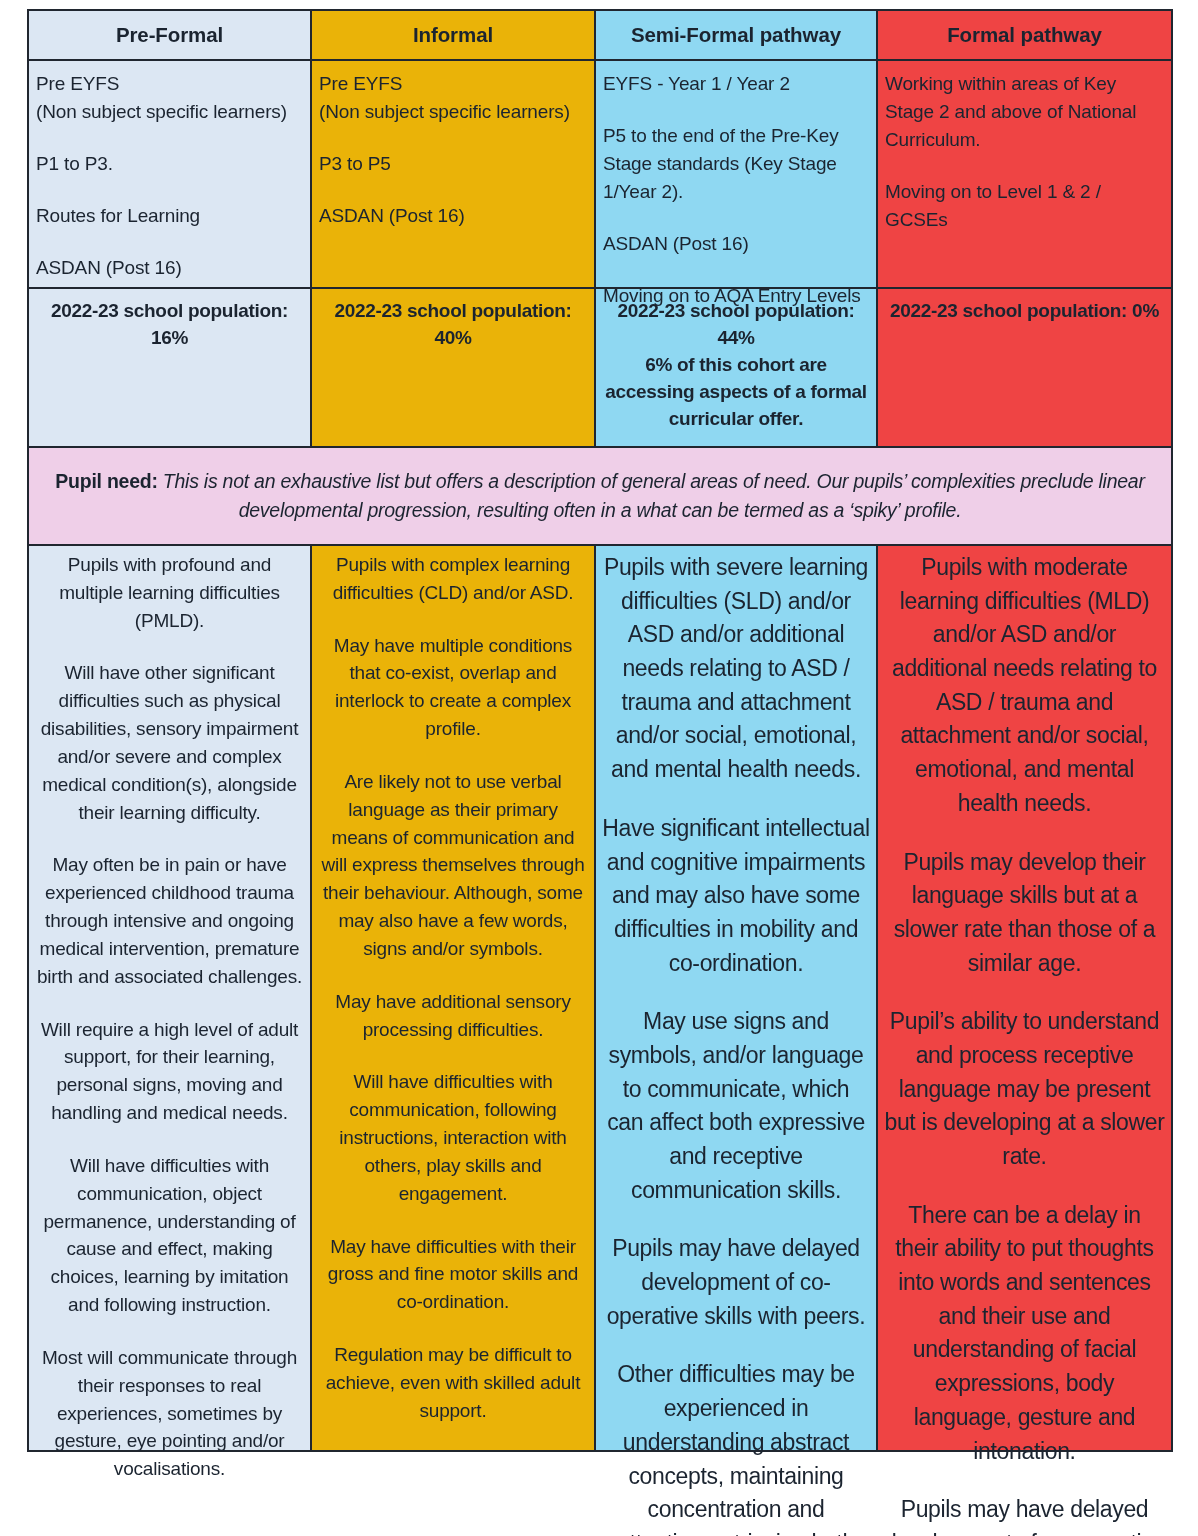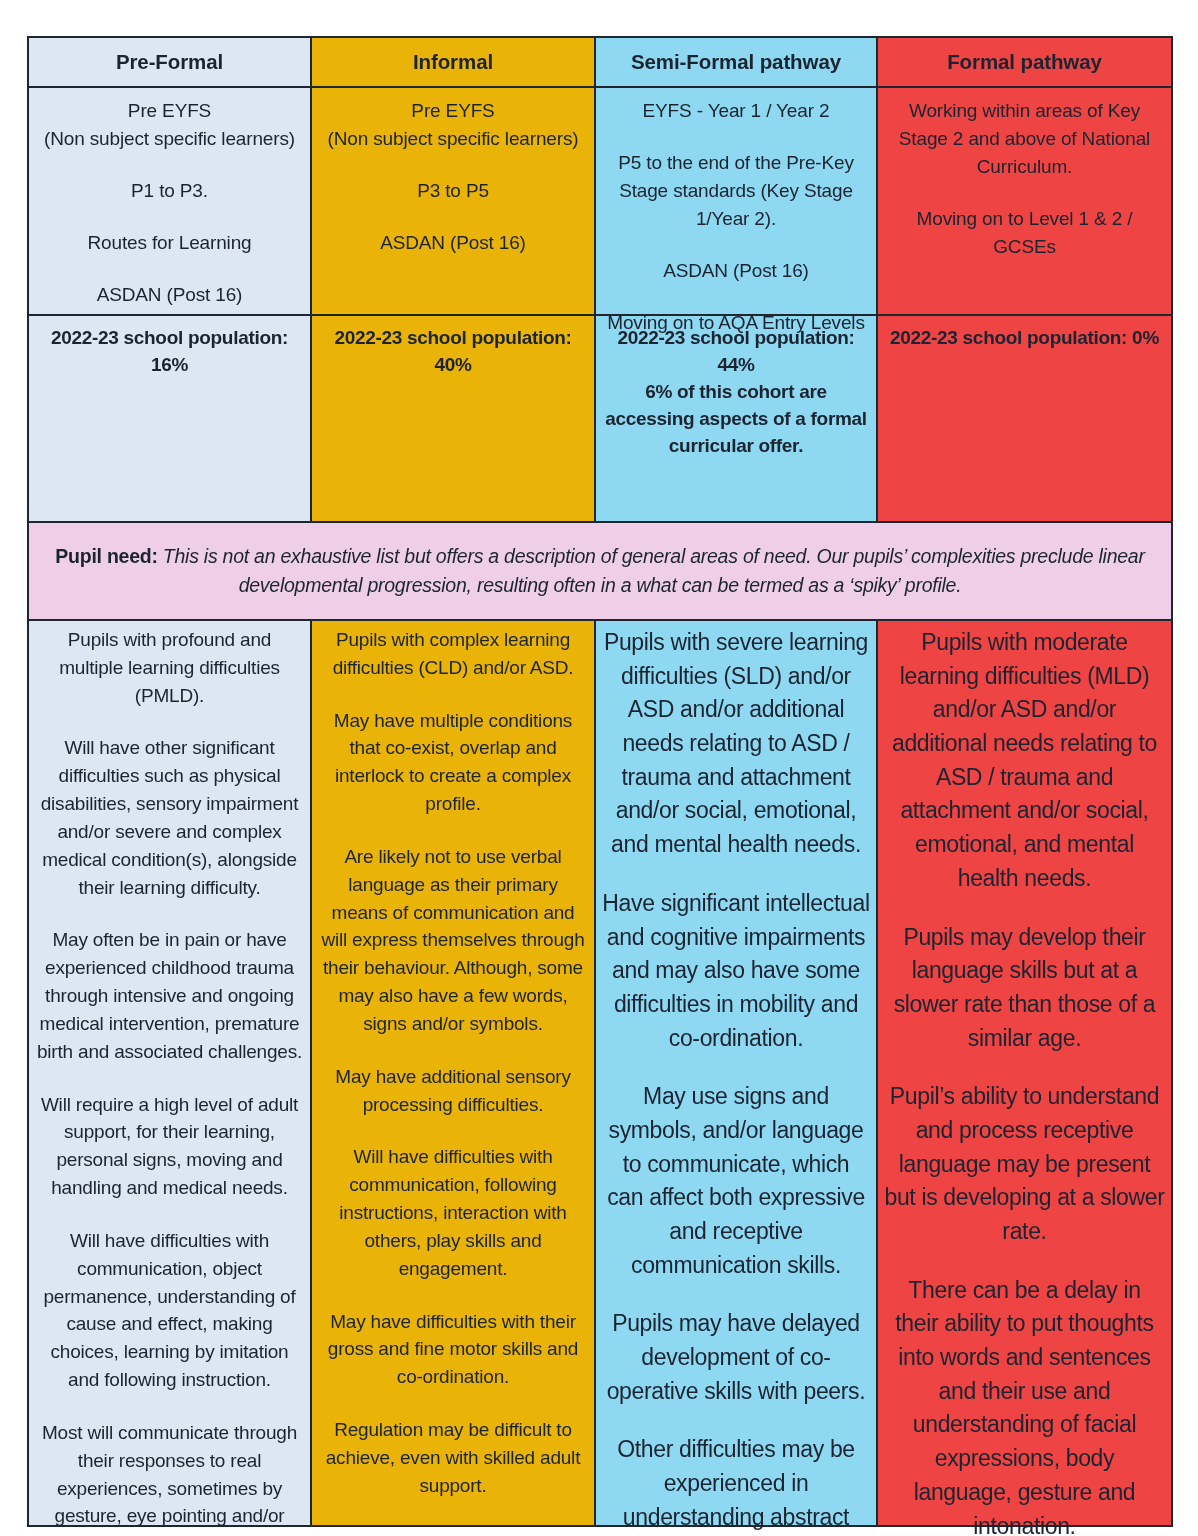--- a/index.html
+++ b/index.html
@@ -18,21 +18,21 @@
   .page {
     position: relative;
     width: 1198px;
     height: 1536px;
     box-sizing: border-box;
   }
 
   table.pathway-table {
     position: absolute;
     left: 27px;
-    top: 36px;
+    top: 9px;
     width: 1144px;
     border-collapse: collapse;
     table-layout: fixed;
   }
 
   table.pathway-table td {
     border: 2px solid #20262f;
     vertical-align: top;
     padding: 0;
   }
@@ -70,33 +70,32 @@
     letter-spacing: -0.1px;
   }
 
   
   .desc .cell-inner {
     height: 226px;
   }
   .desc-body {
     font-size: 19px;
     line-height: 1.47;
-    text-align: center;
     letter-spacing: -0.15px;
   }
   .desc-body p {
     margin: 0 0 24px 0;
   }
   .desc-body p:last-child {
     margin-bottom: 0;
   }
 
   
   .pop .cell-inner {
-    height: 205px;
+    height: 157px;
   }
   .pop-body {
     font-size: 19px;
     font-weight: bold;
     line-height: 1.42;
     text-align: center;
     letter-spacing: -0.3px;
   }
   .pop-body p { margin: 0; }
 

